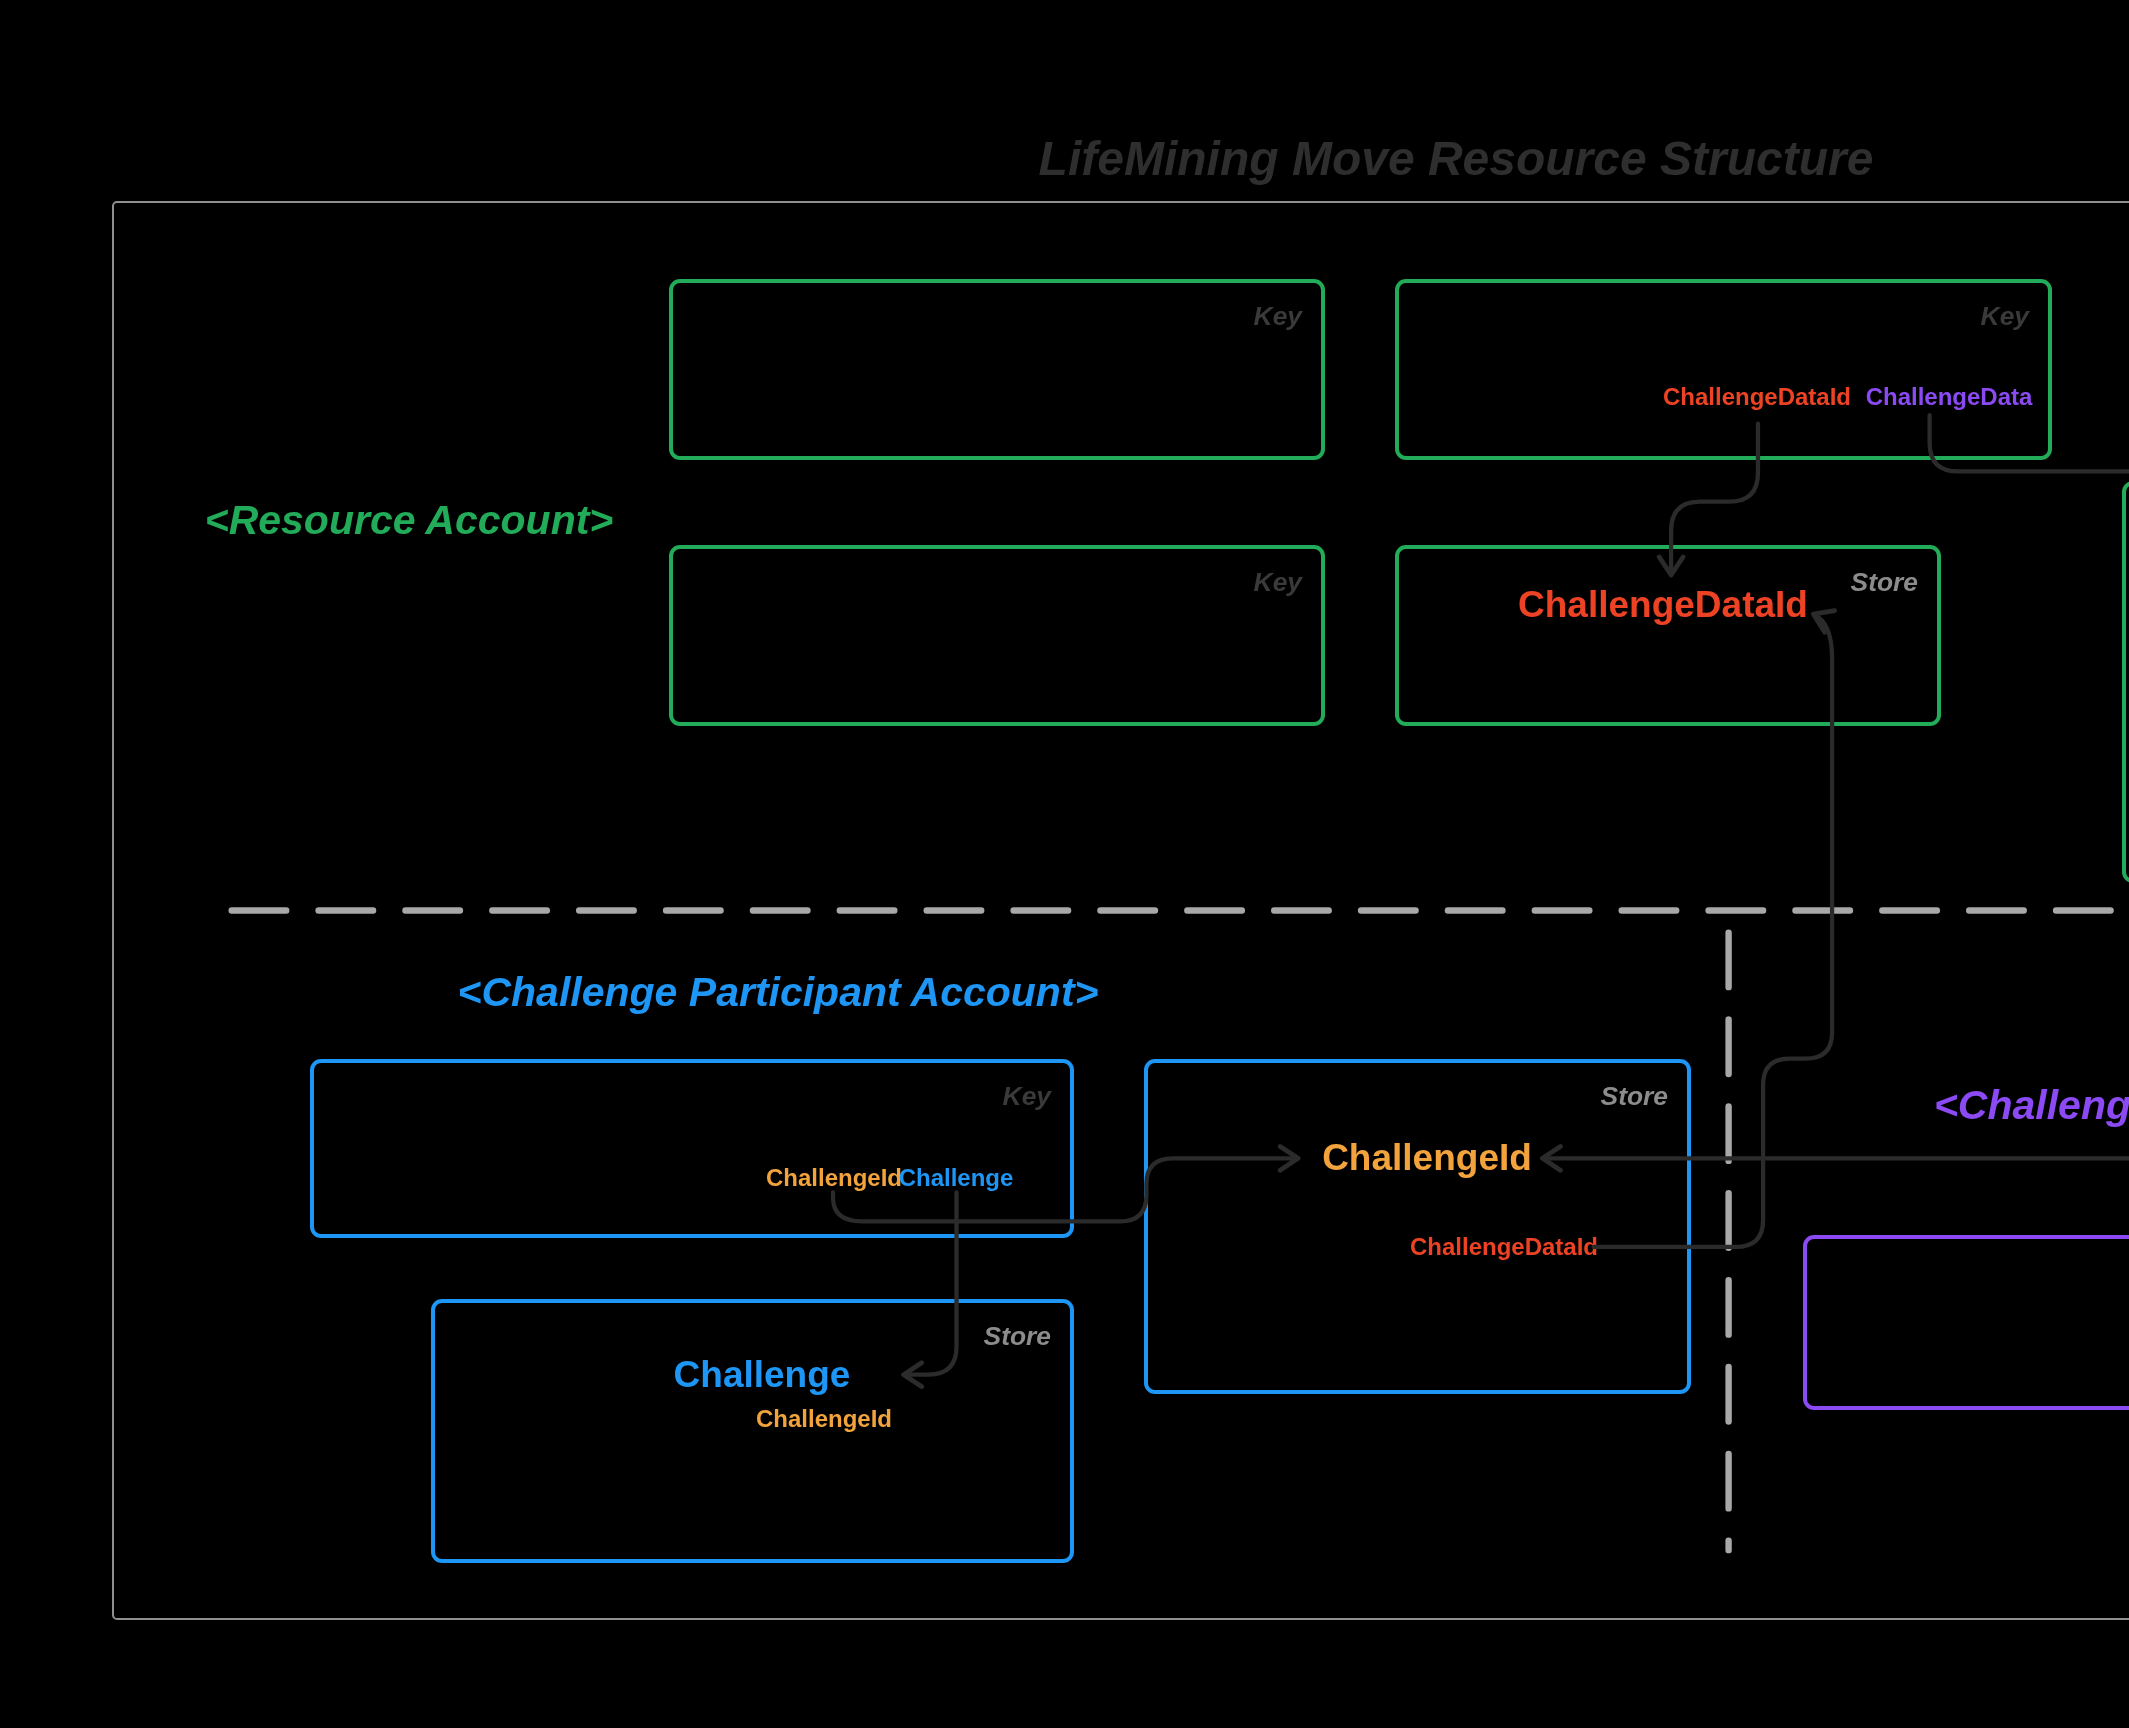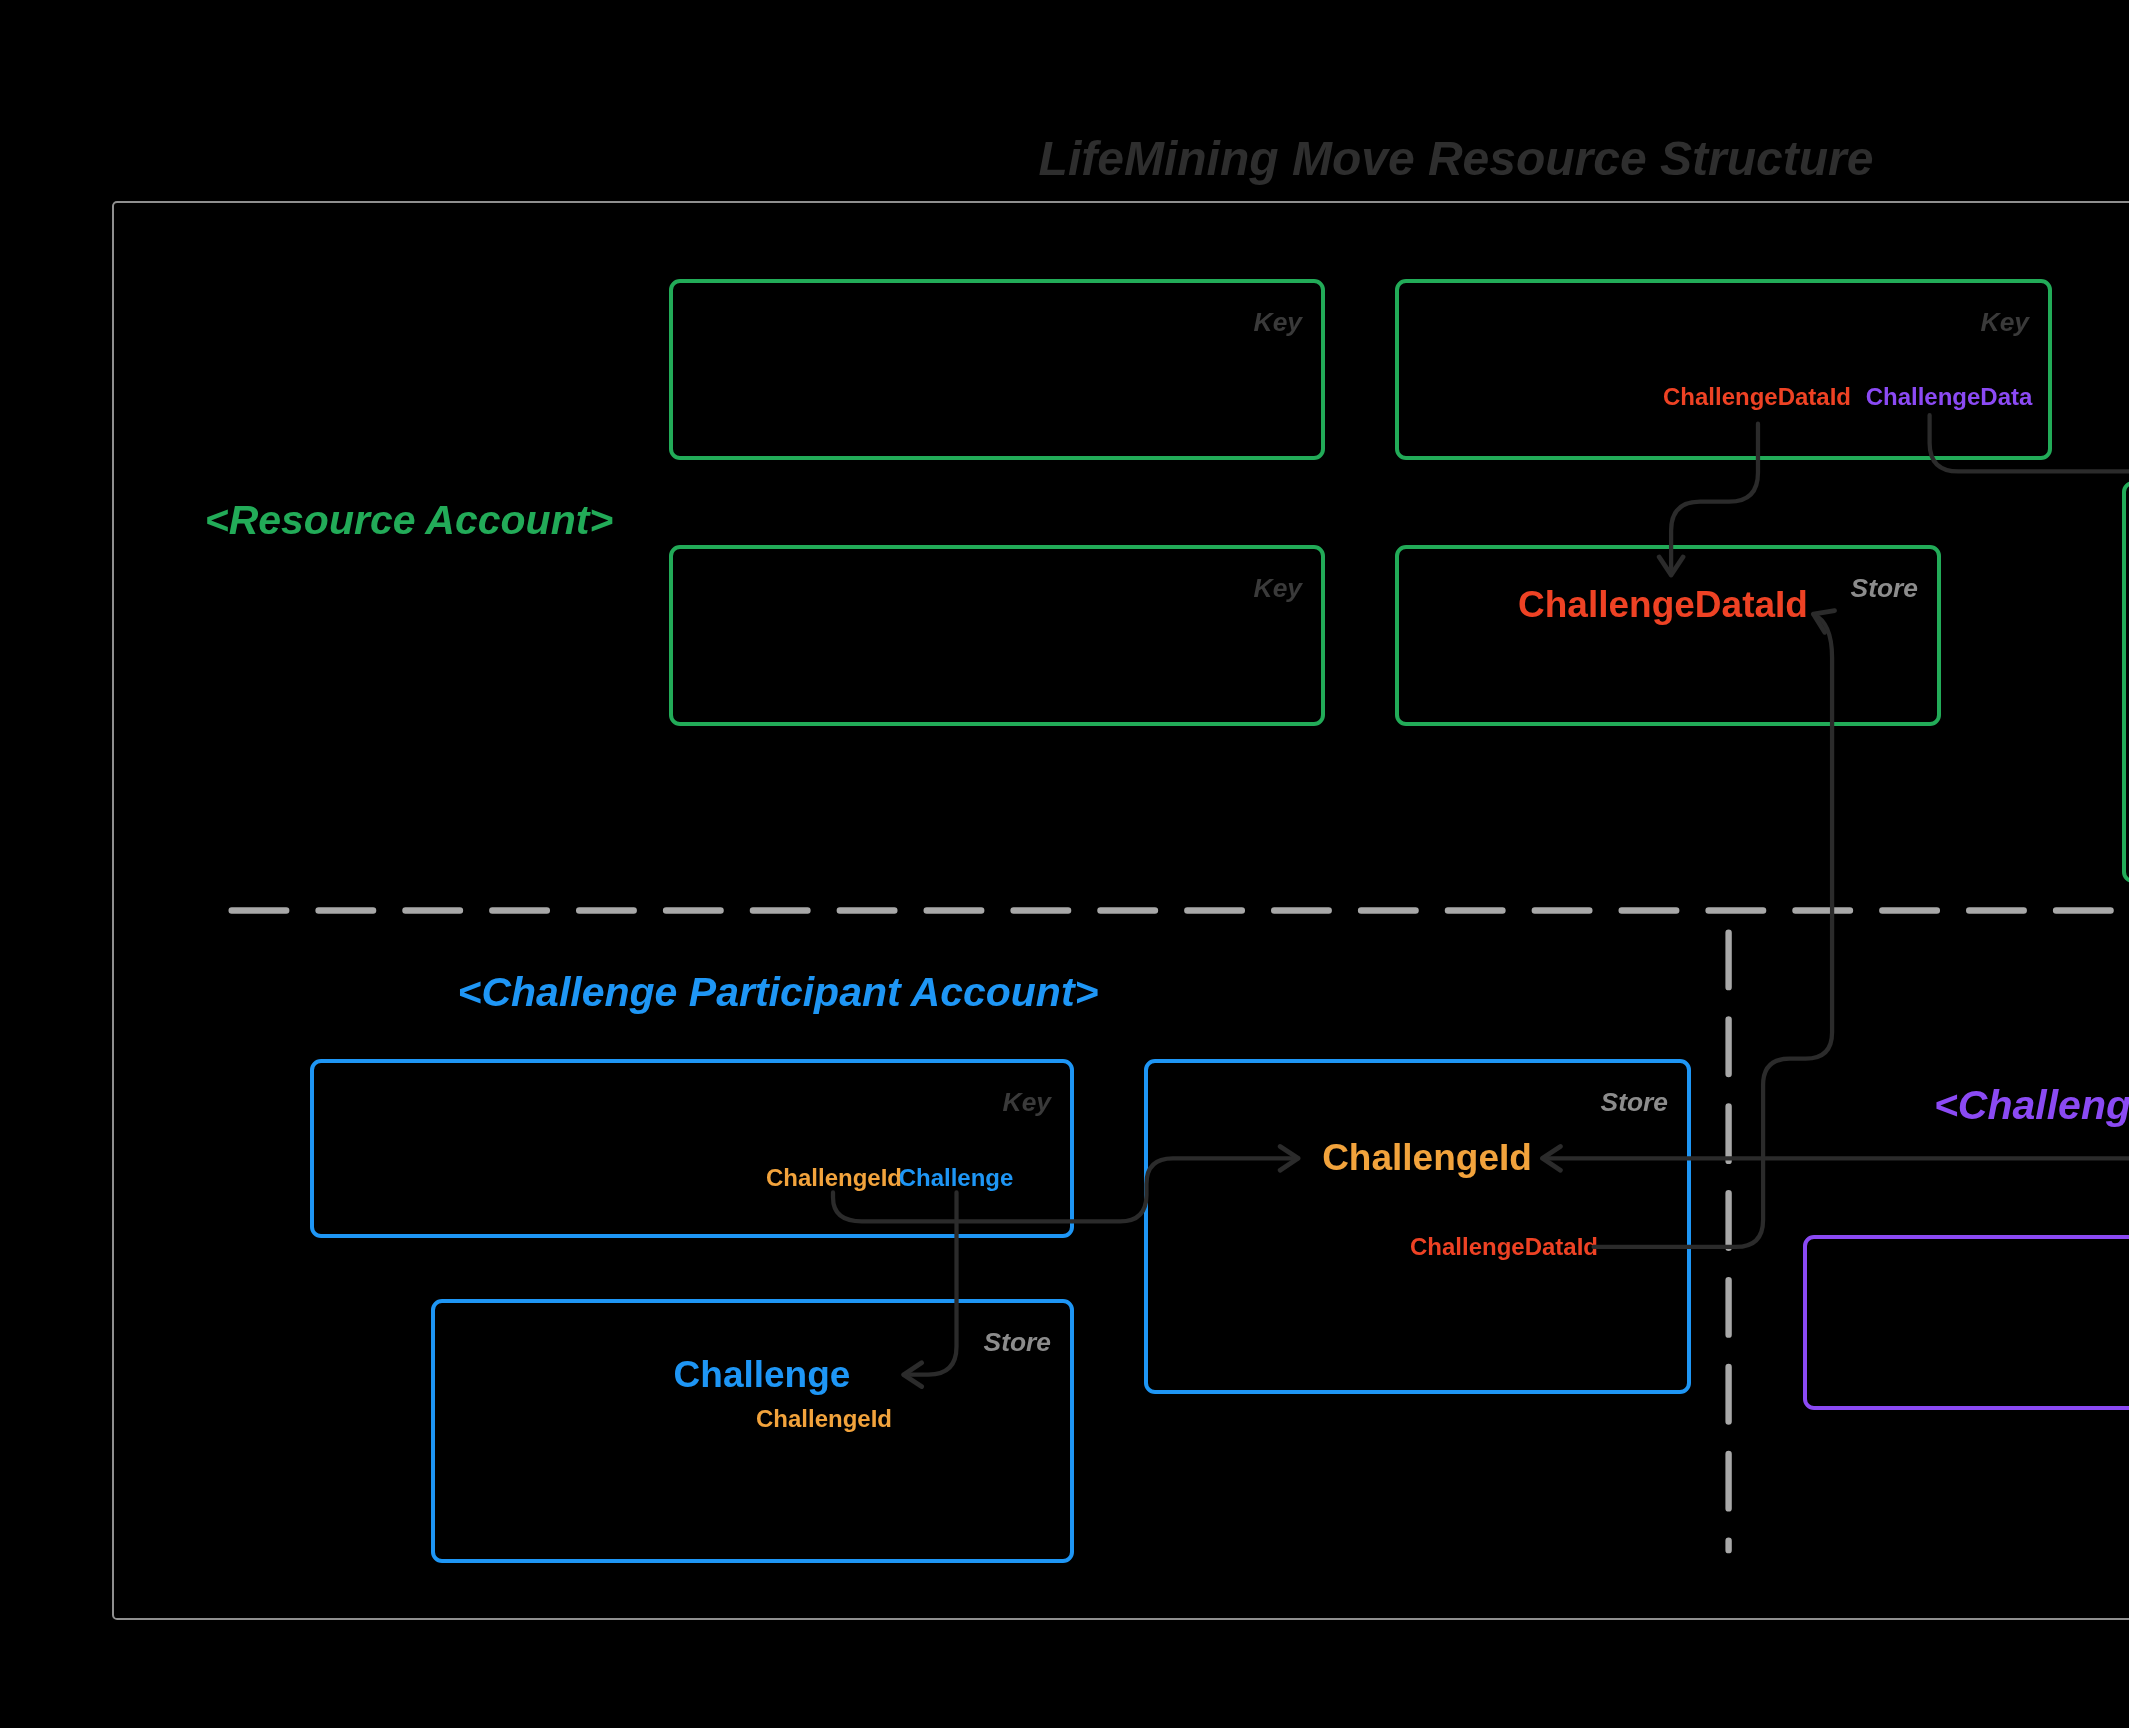--- a/index.html
+++ b/index.html
@@ -11,21 +11,21 @@
   .canvas{position:relative;width:2838px;height:1729px;background:#000;overflow:hidden;
           font-family:"Liberation Sans",sans-serif;}
   .title{position:absolute;left:1456px;top:158px;transform:translate(-50%,-50%);
          font-size:48px;font-weight:700;font-style:italic;color:var(--title-color);white-space:nowrap;}
   .outer{position:absolute;left:112px;top:201px;width:2615px;height:1419px;
          border:2.6px solid var(--outer-border);border-radius:5.1px;box-sizing:border-box;}
   .box{position:absolute;border-style:solid;border-width:4.3px;border-radius:11px;box-sizing:border-box;background:transparent;}
   .box.green{border-color:var(--green);}
   .box.blue{border-color:var(--blue);}
   .box.purple{border-color:var(--purple);}
-  .corner{position:absolute;top:24px;right:19px;font-size:26.4px;font-weight:700;font-style:italic;}
+  .corner{position:absolute;top:18px;right:19px;font-size:26.4px;font-weight:700;font-style:italic;}
   .corner.key{color:var(--key-label);}
   .corner.store{color:var(--store-label);}
   .acct{position:absolute;transform:translate(-50%,-50%);font-weight:700;font-style:italic;
         font-size:41px;white-space:nowrap;}
   .acct.green{color:var(--green);}
   .acct.blue{color:var(--blue);}
   .acct.purple{color:var(--purple);}
   .res{position:absolute;transform:translate(-50%,-50%);font-weight:700;white-space:nowrap;}
   .res.big{font-size:37px;}
   .res.small{font-size:24px;}

